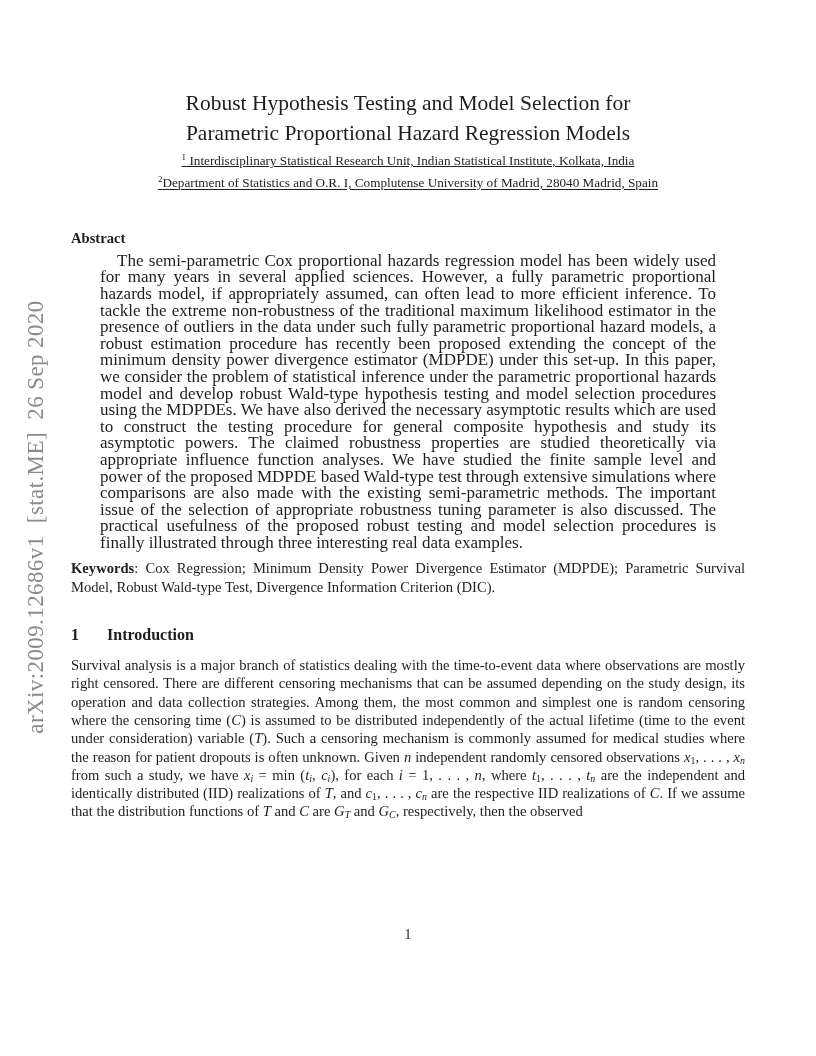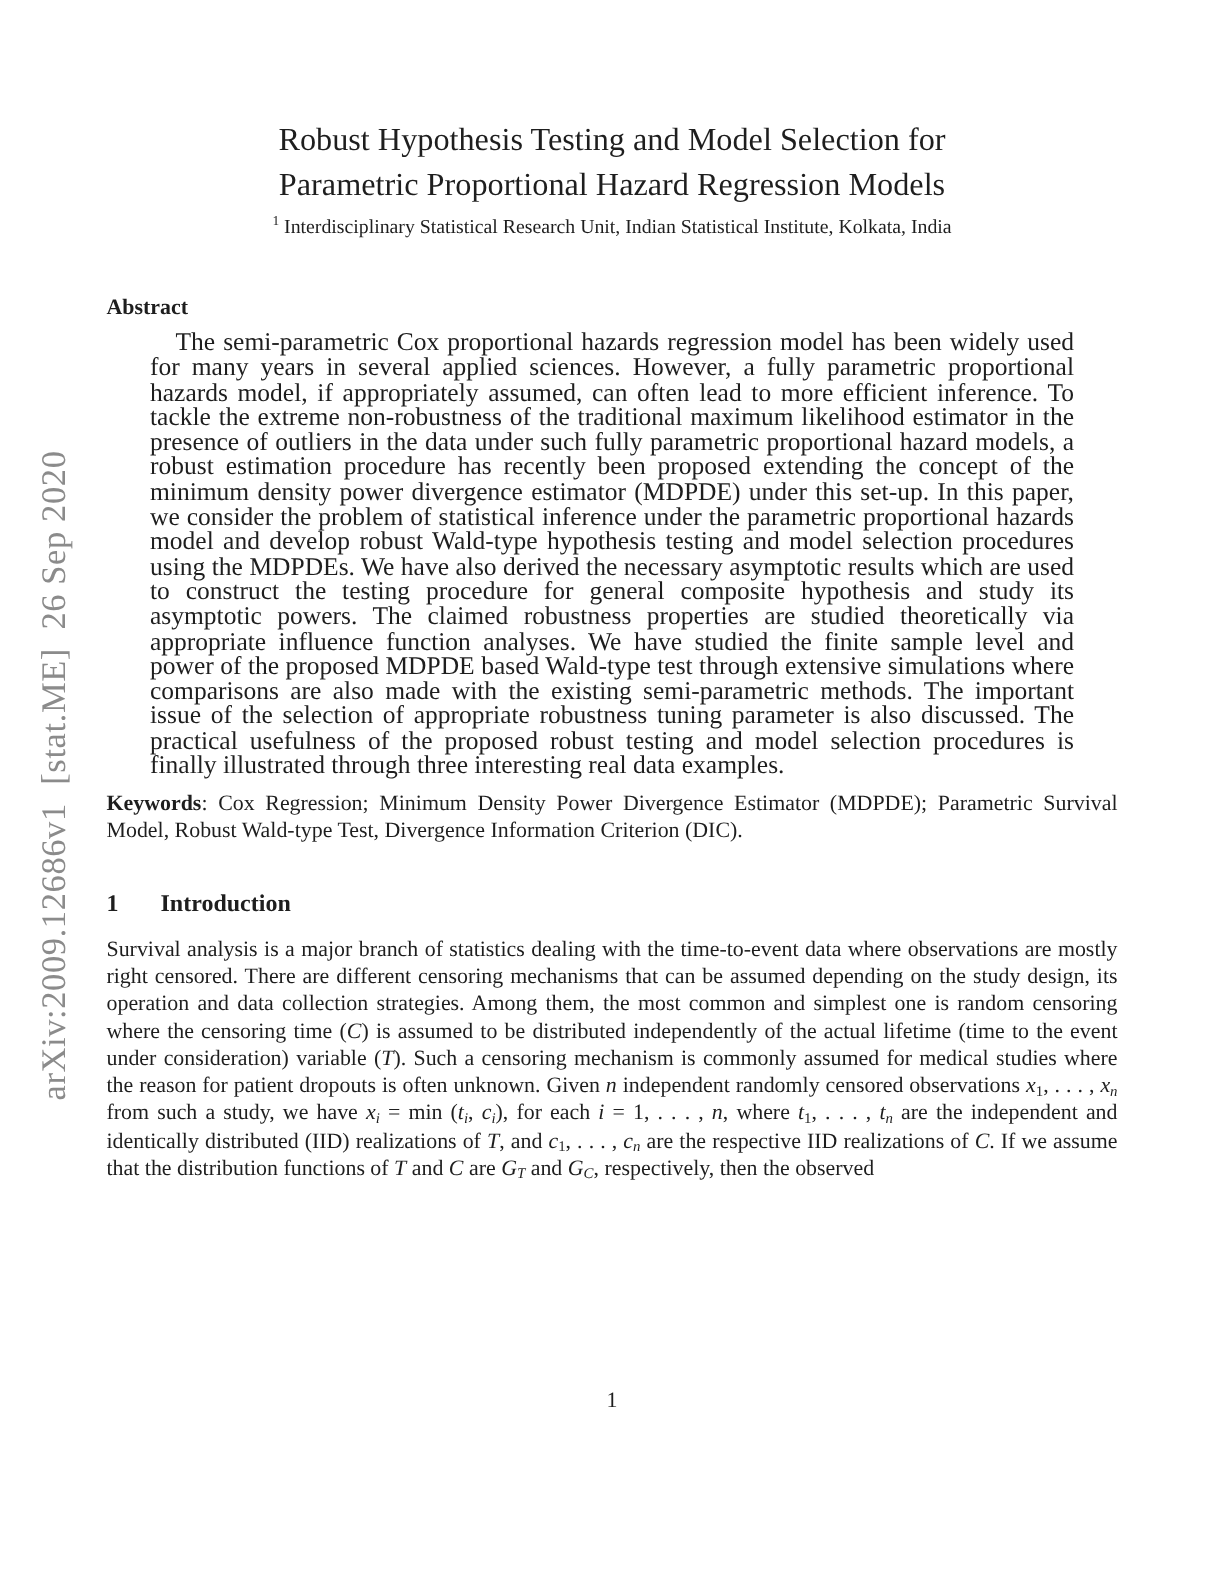--- a/index.html
+++ b/index.html
@@ -19,21 +19,21 @@
     left: 36px;
     transform: translate(-50%, -50%) rotate(-90deg);
     white-space: pre;
     font-size: 23px;
     letter-spacing: 0.4px;
     color: #8b8b8b;
   }
   .content {
     position: absolute;
     left: 71px;
-    top: 2px;
+    top: 12px;
     width: 674px;
     padding-top: 76px;
   }
   .title {
     margin: 0 auto;
     max-width: 540px;
     text-align: center;
     font-weight: 400;
     font-size: 21.5px;
     line-height: 30px;
@@ -42,20 +42,21 @@
     margin-top: 20px;
     text-align: center;
     font-size: 15.2px;
     line-height: 19px;
   }
   .authors sup { font-size: 10px; }
   .affil {
     text-align: center;
     font-size: 13.2px;
     line-height: 18px;
+    text-decoration: underline;
   }
   .affil sup { font-size: 9px; }
   .abstract-heading {
     margin-top: 36px;
     text-align: left;
     font-weight: 700;
     font-size: 14.6px;
     line-height: 18px;
   }
   .abstract-body {
@@ -108,20 +109,21 @@
 
   <div class="stamp">arXiv:2009.12686v1  [stat.ME]  26 Sep 2020</div>
 
   <div class="content">
 
     <h1 class="title">Robust Hypothesis Testing and Model Selection for Parametric Proportional Hazard Regression Models</h1>
 
 
     <div class="affil"><sup>1</sup><span> Interdisciplinary Statistical Research Unit, Indian Statistical Institute, Kolkata, India</span></div>
 
+    <div class="affil"><sup>2</sup><span>Department of Statistics and O.R. I, Complutense University of Madrid, 28040 Madrid, Spain</span></div>
 
     <div>
       <div class="abstract-heading">Abstract</div>
       <p class="abstract-body">The semi-parametric Cox proportional hazards regression model has been widely used for many years in several applied sciences. However, a fully parametric proportional hazards model, if appropriately assumed, can often lead to more efficient inference. To tackle the extreme non-robustness of the traditional maximum likelihood estimator in the presence of outliers in the data under such fully parametric proportional hazard models, a robust estimation procedure has recently been proposed extending the concept of the minimum density power divergence estimator (MDPDE) under this set-up. In this paper, we consider the problem of statistical inference under the parametric proportional hazards model and develop robust Wald-type hypothesis testing and model selection procedures using the MDPDEs. We have also derived the necessary asymptotic results which are used to construct the testing procedure for general composite hypothesis and study its asymptotic powers. The claimed robustness properties are studied theoretically via appropriate influence function analyses. We have studied the finite sample level and power of the proposed MDPDE based Wald-type test through extensive simulations where comparisons are also made with the existing semi-parametric methods. The important issue of the selection of appropriate robustness tuning parameter is also discussed. The practical usefulness of the proposed robust testing and model selection procedures is finally illustrated through three interesting real data examples.</p>
     </div>
 
     <p class="keywords"><span class="kw-label">Keywords</span><span>: Cox Regression; Minimum Density Power Divergence Estimator (MDPDE); Parametric Survival Model, Robust Wald-type Test, Divergence Information Criterion (DIC).</span></p>
 
     <h2 class="section-heading"><span class="sec-num">1</span><span>Introduction</span></h2>
 

